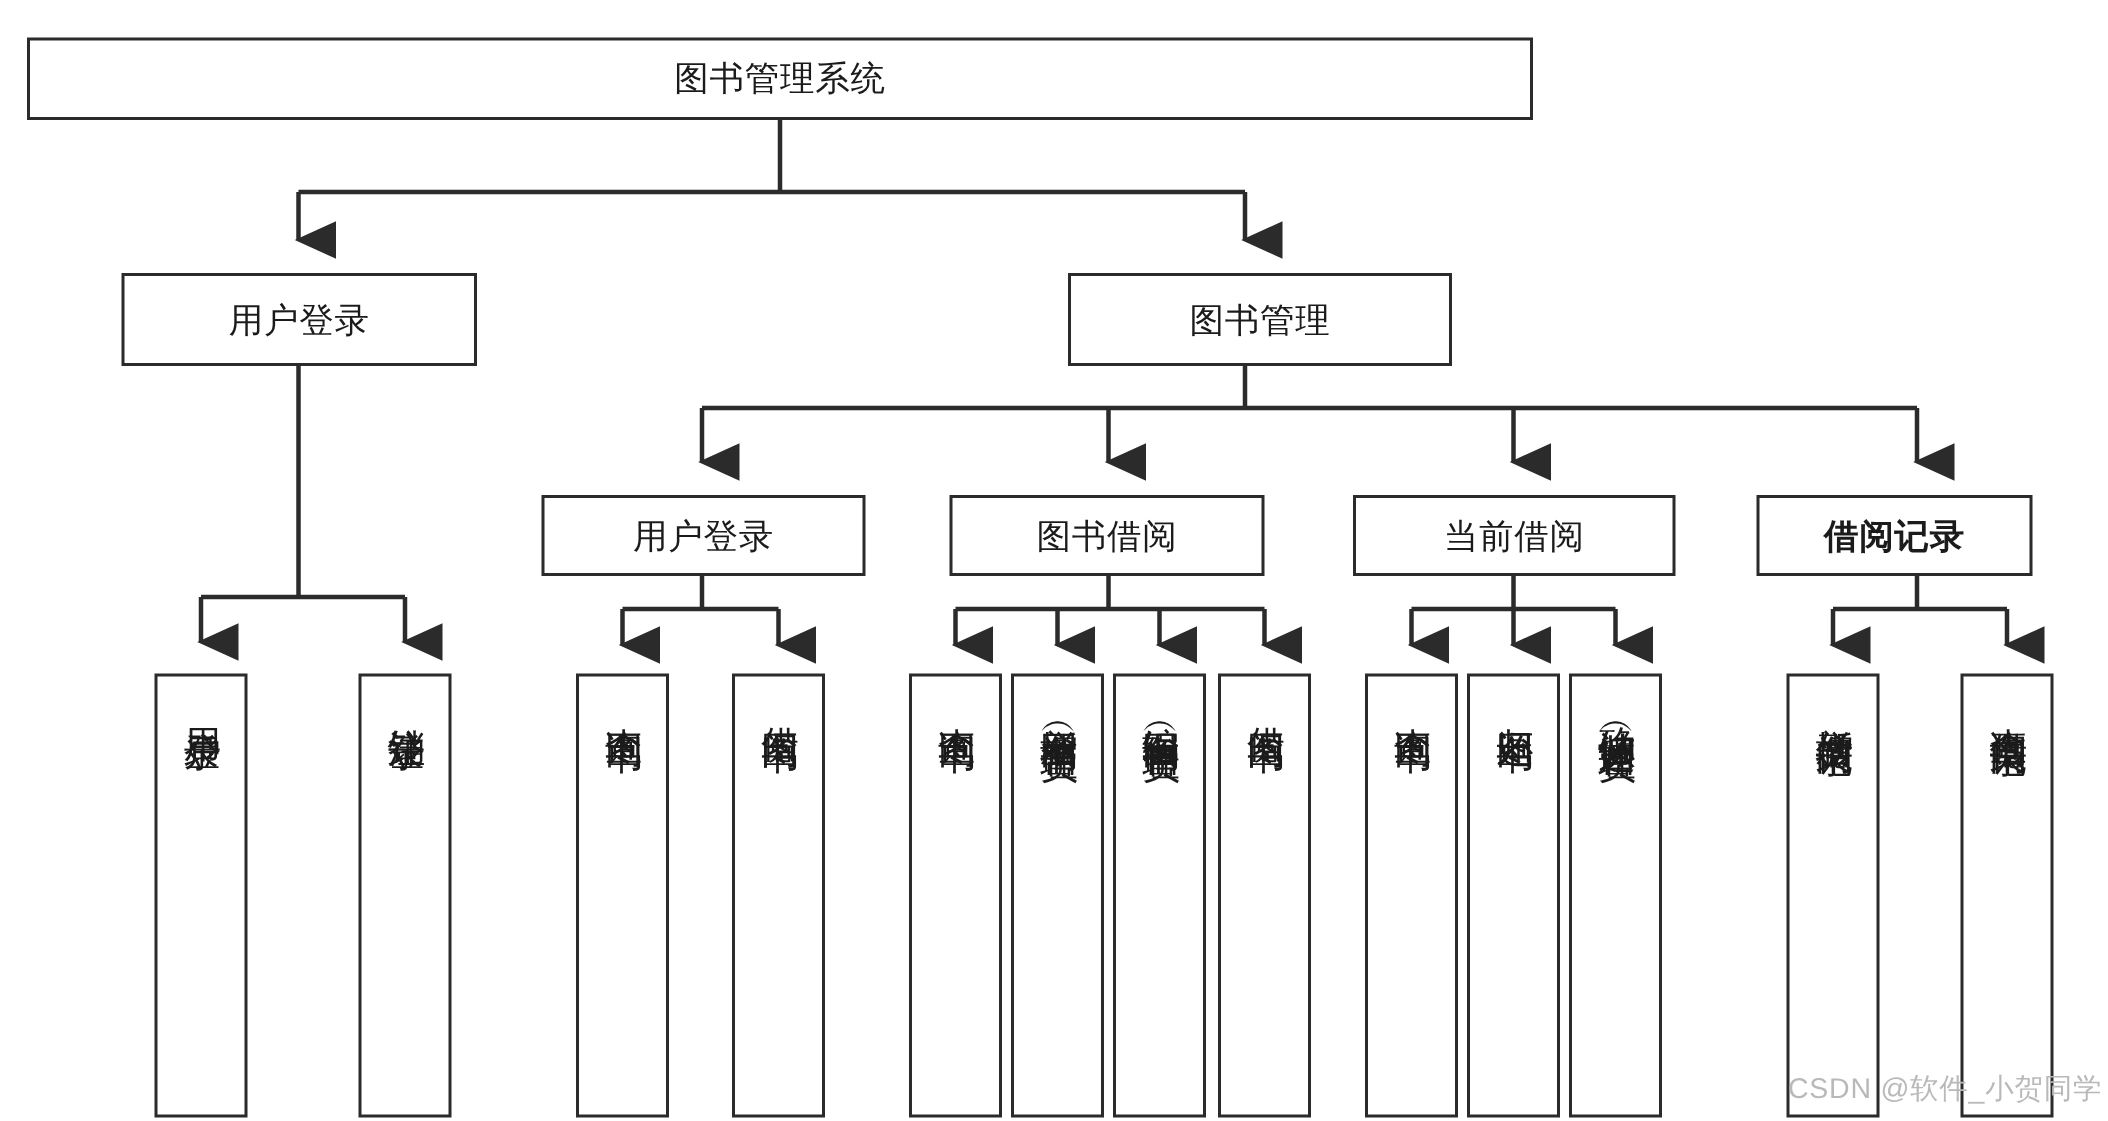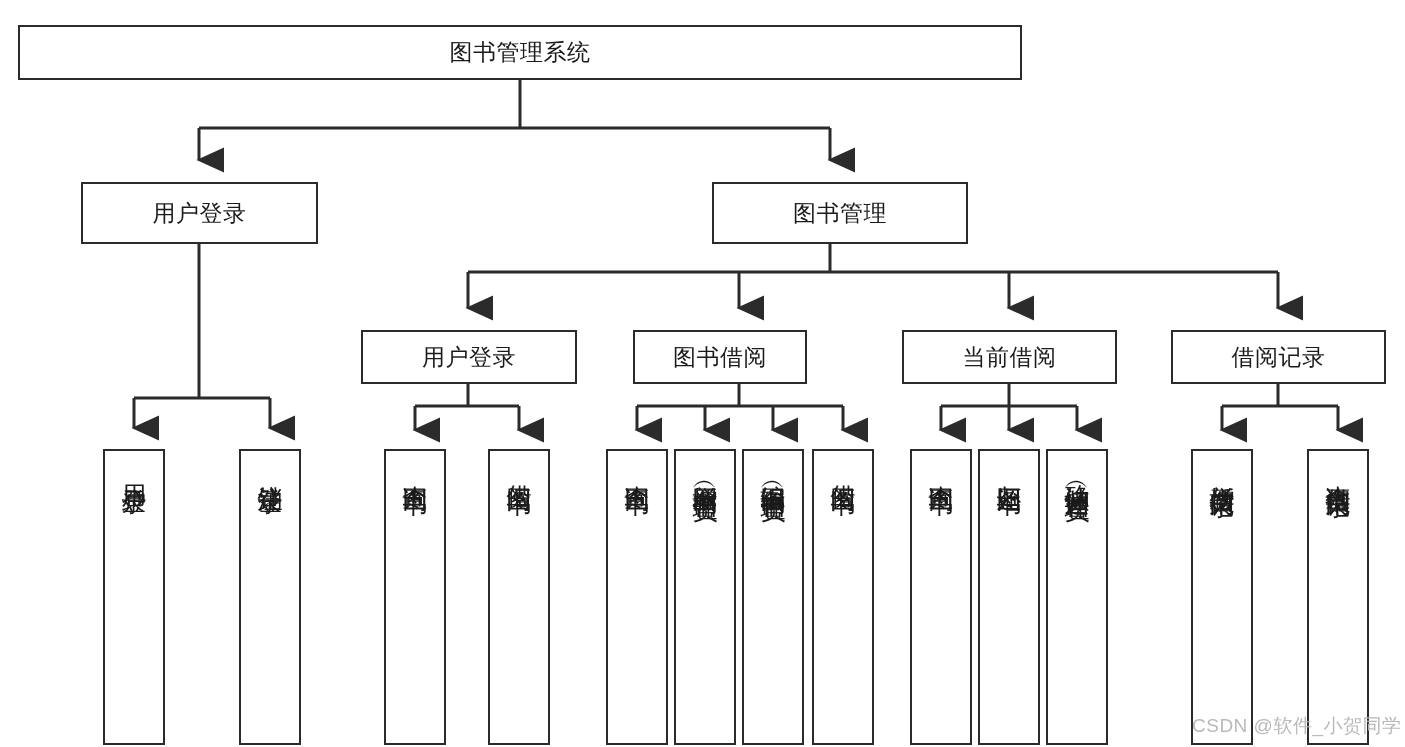--- a/index.html
+++ b/index.html
@@ -130,29 +130,29 @@
   </div>
 
   <div class="node horiz" style="left:712px; top:170px; width:256px; height:62px;">
     <span class="node-label">图书管理</span>
   </div>
 
   <div class="node horiz" style="left:361px; top:318px; width:216px; height:54px;">
     <span class="node-label">用户登录</span>
   </div>
 
-  <div class="node horiz" style="left:633px; top:318px; width:174px; height:54px;">
+  <div class="node horiz" style="left:633px; top:318px; width:210px; height:54px;">
     <span class="node-label">图书借阅</span>
   </div>
 
   <div class="node horiz" style="left:902px; top:318px; width:215px; height:54px;align-items:center;">
     <span class="node-label">当前借阅</span>
   </div>
 
-  <div class="node horiz" style="left:1171px; top:318px; width:215px; height:54px;">
+  <div class="node horiz" style="left:1171px; top:318px; width:184px; height:54px;font-weight:bold;">
     <span class="node-label">借阅记录</span>
   </div>
 
   <div class="node vert" style="left:103px; top:437px; width:62px; height:296px;">
     <span class="node-label">用户登录</span>
   </div>
 
   <div class="node vert" style="left:239px; top:437px; width:62px; height:296px;">
     <span class="node-label">注销登录</span>
   </div>

